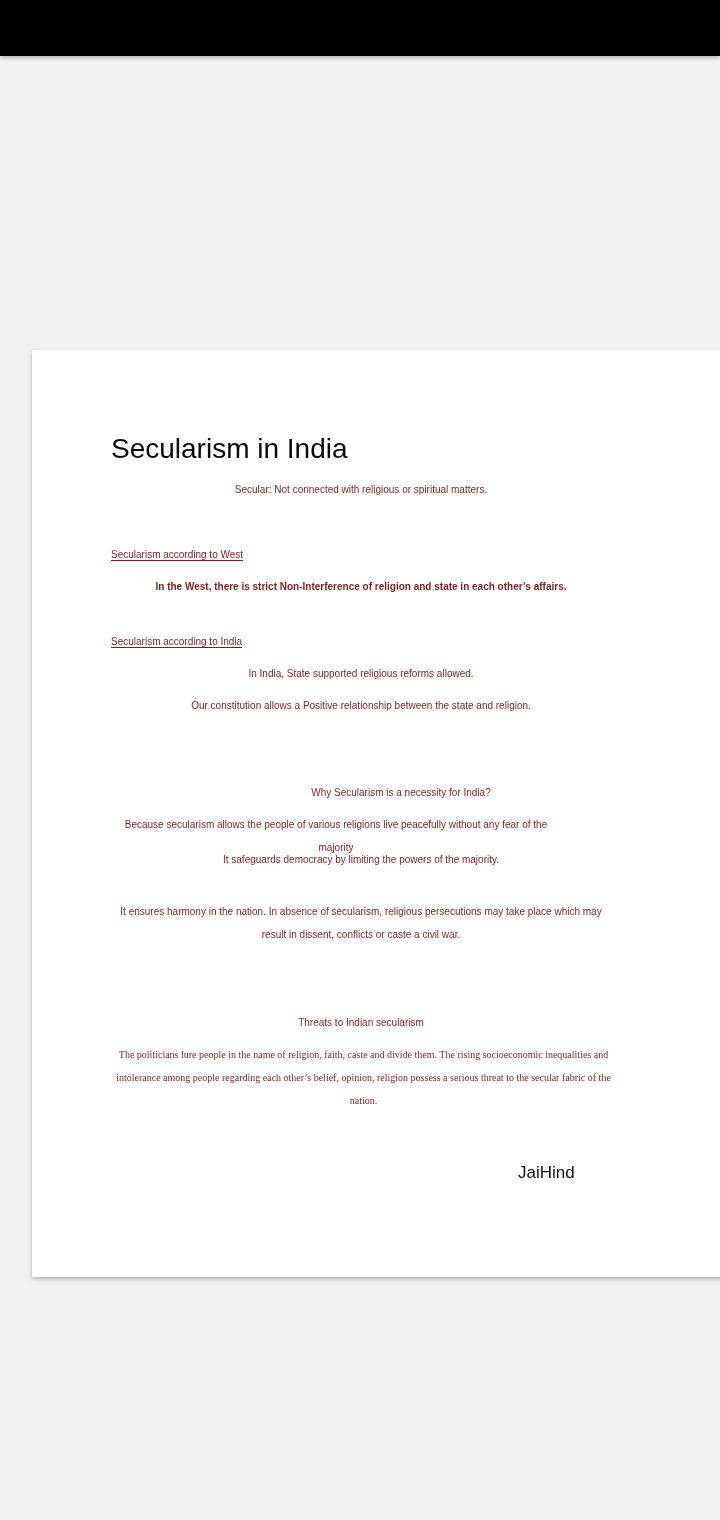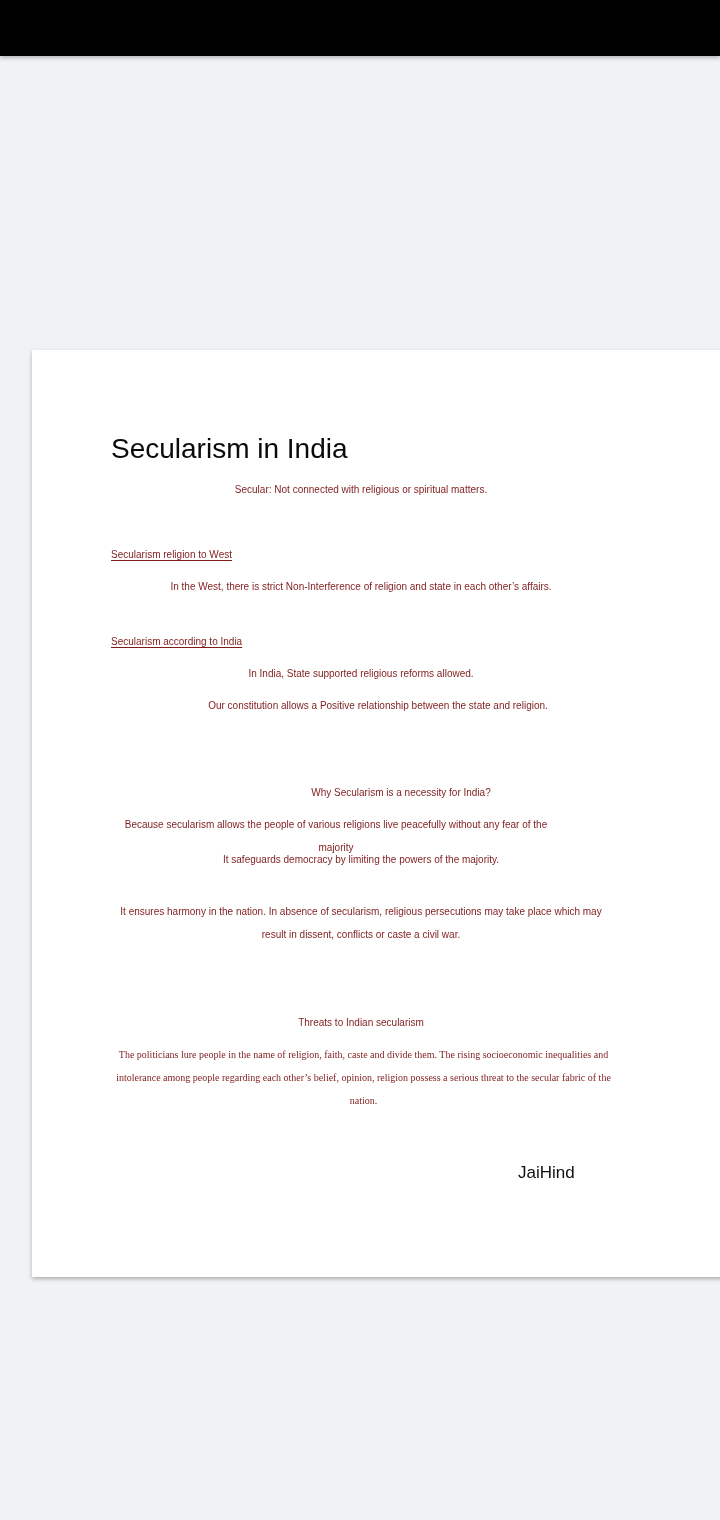--- a/index.html
+++ b/index.html
@@ -65,26 +65,26 @@
 <body>
 
 <div class="top-bar"></div>
 
 <div class="page">
   <div class="content">
     <div class="title">Secularism in India</div>
 
     <div class="p" style="top:128px;">Secular: Not connected with religious or spiritual matters.</div>
 
-    <div class="p u" style="top:193px; width:auto;">Secularism religion to West</div>
-    <div class="p" style="top:225px;">In the West, there is strict Non-Interference of religion and state in each other’s affairs.</div>
+    <div class="p u" style="top:193px; width:auto;">Secularism according to West</div>
+    <div class="p" style="top:225px;font-weight:bold;">In the West, there is strict Non-Interference of religion and state in each other’s affairs.</div>
 
     <div class="p u" style="top:280px; width:auto;">Secularism according to India</div>
     <div class="p" style="top:312px;">In India, State supported religious reforms allowed.</div>
-    <div class="p" style="top:344px;margin-left:17px;">Our constitution allows a Positive relationship between the state and religion.</div>
+    <div class="p" style="top:344px;">Our constitution allows a Positive relationship between the state and religion.</div>
 
     <div class="p indent" style="top:431px;">Why Secularism is a necessity for India?</div>
     <div class="p" style="top:463px; width:450px;">Because secularism allows the people of various religions live peacefully without any fear of the majority</div>
     <div class="p" style="top:498px;">It safeguards democracy by limiting the powers of the majority.</div>
     <div class="p" style="top:550px;">It ensures harmony in the nation. In absence of secularism, religious persecutions may take place which may result in dissent, conflicts or caste a civil war.</div>
 
     <div class="p" style="top:661px;">Threats to Indian secularism</div>
     <div class="p" style="top:693px; width:505px;font-family:Liberation Serif, serif;">The politicians lure people in the name of religion, faith, caste and divide them. The rising socioeconomic inequalities and intolerance among people regarding each other’s belief, opinion, religion possess a serious threat to the secular fabric of the nation.</div>
 
     <div class="signoff" style="top:811px;">JaiHind</div>

